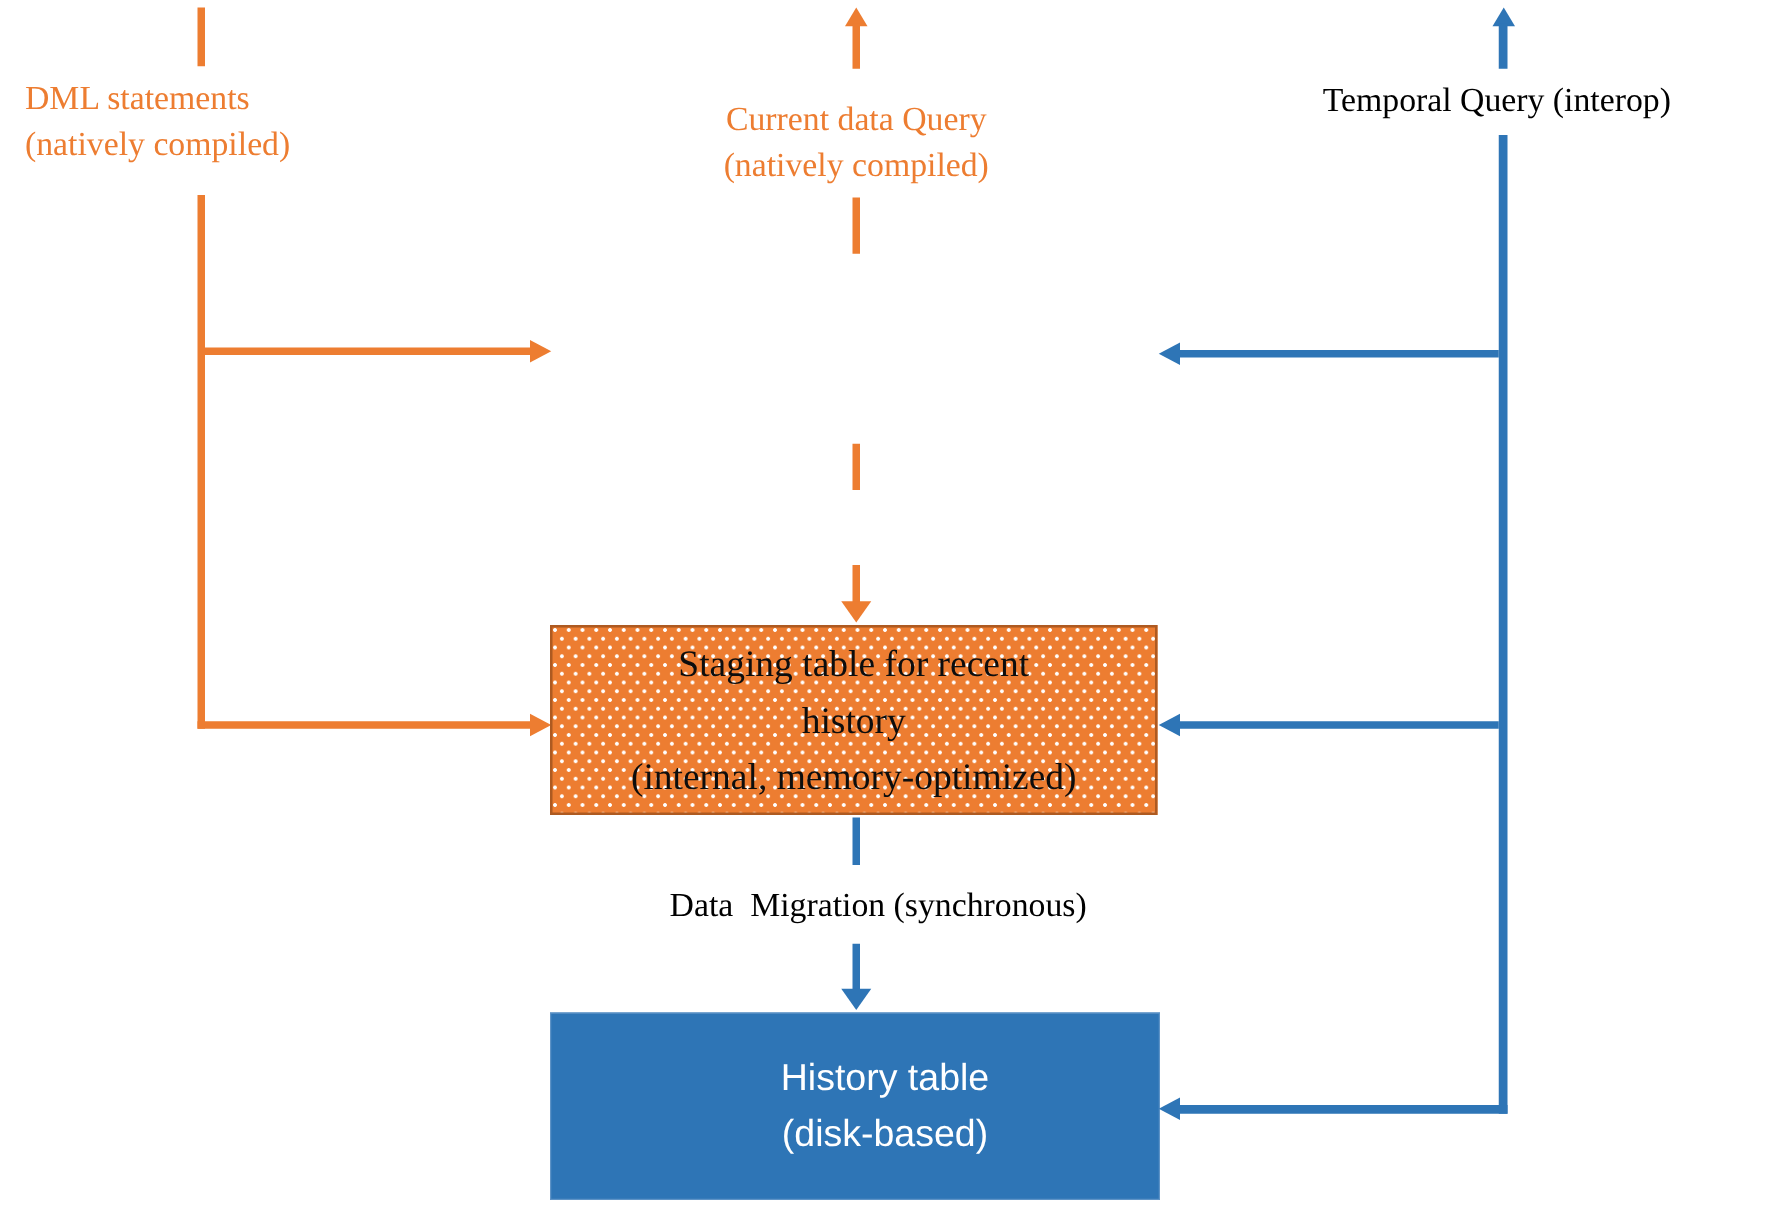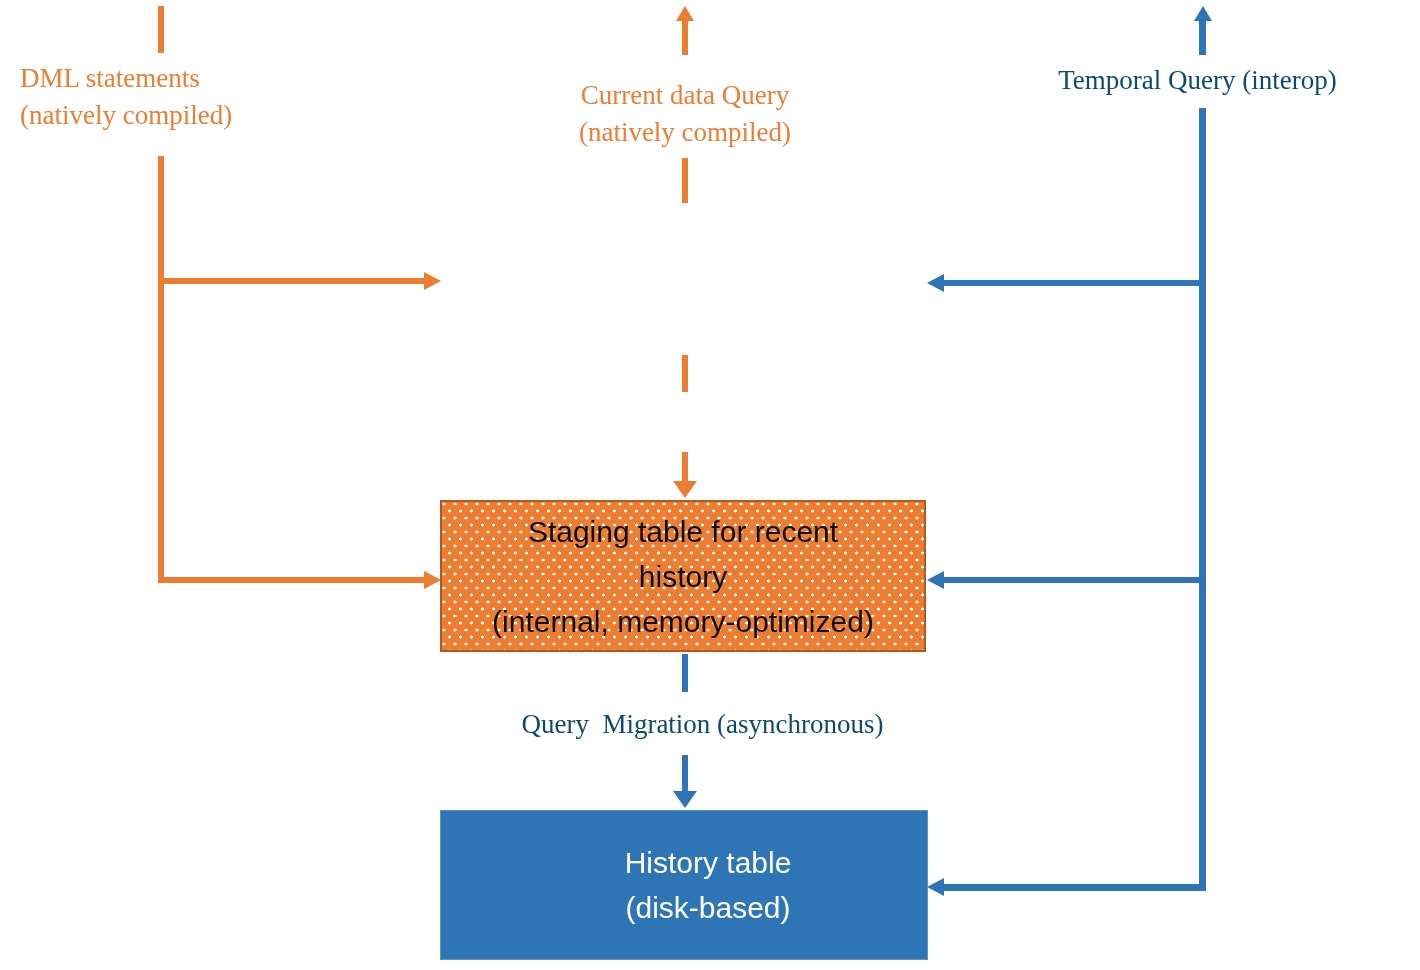--- a/index.html
+++ b/index.html
@@ -40,21 +40,21 @@
   .arr.down-b   { border-left: 12px solid transparent; border-right: 12px solid transparent; border-top: 17px solid #2E75B6; }
 
   .lbl {
     position: absolute;
     font-size: 27px;
     line-height: 37px;
     white-space: pre-wrap;
     font-family: Liberation Serif, serif;
   }
   .lbl.orange-text { color: #ED7D31; background: transparent; }
-  .lbl.blue-text   { color: #0c4a6e; background: transparent; }
+  .lbl.blue-text   { color: #000000; background: transparent; }
   .lbl.center { text-align: center; }
 
   .box {
     position: absolute;
     display: flex;
     align-items: center;
     justify-content: center;
     text-align: center;
     font-size: 30px;
     line-height: 45px;
@@ -68,20 +68,21 @@
   }
   .box.staging {
     background-color: #ED7D31;
     background-image:
       radial-gradient(circle, #ffffff 1.2px, rgba(255,255,255,0) 1.8px),
       radial-gradient(circle, #ffffff 1.2px, rgba(255,255,255,0) 1.8px);
     background-size: 11px 14px;
     background-position: 2px 2px, 7.5px 9px;
     border: 2px solid #AE5A21;
     color: #0d0d0d;
+    font-family: Liberation Serif, serif;
   }
   .box.history {
     background: #2E75B6;
     border: 1px solid #5E93C6;
     color: #ffffff;
     padding-left: 48px;
   }
 </style>
 </head>
 <body>
@@ -110,21 +111,21 @@
   <div class="vline orange" style="left:682px; top:452px; height:30px;"></div>
   <div class="arr down-o" style="left:673px; top:481px;"></div>
 
   <div class="box staging" style="left:440px; top:500px; width:486px; height:152px;">
     <span>Staging table for recent
 history
 (internal, memory-optimized)</span>
   </div>
 
   <div class="vline blue" style="left:682px; top:654px; height:38px;"></div>
-  <div class="lbl blue-text center" style="left:430px; top:706px; width:545px;">Query  Migration (asynchronous)</div>
+  <div class="lbl blue-text center" style="left:430px; top:706px; width:545px;">Data  Migration (synchronous)</div>
   <div class="vline blue" style="left:682px; top:755px; height:37px;"></div>
   <div class="arr down-b" style="left:673px; top:791px;"></div>
 
   <div class="box history" style="left:440px; top:810px; width:488px; height:150px;">
     <span>History table
 (disk-based)</span>
   </div>
 
   <div class="arr up-b" style="left:1194px; top:6px;"></div>
   <div class="vline blue thick" style="left:1199px; top:19px; height:36px;"></div>

